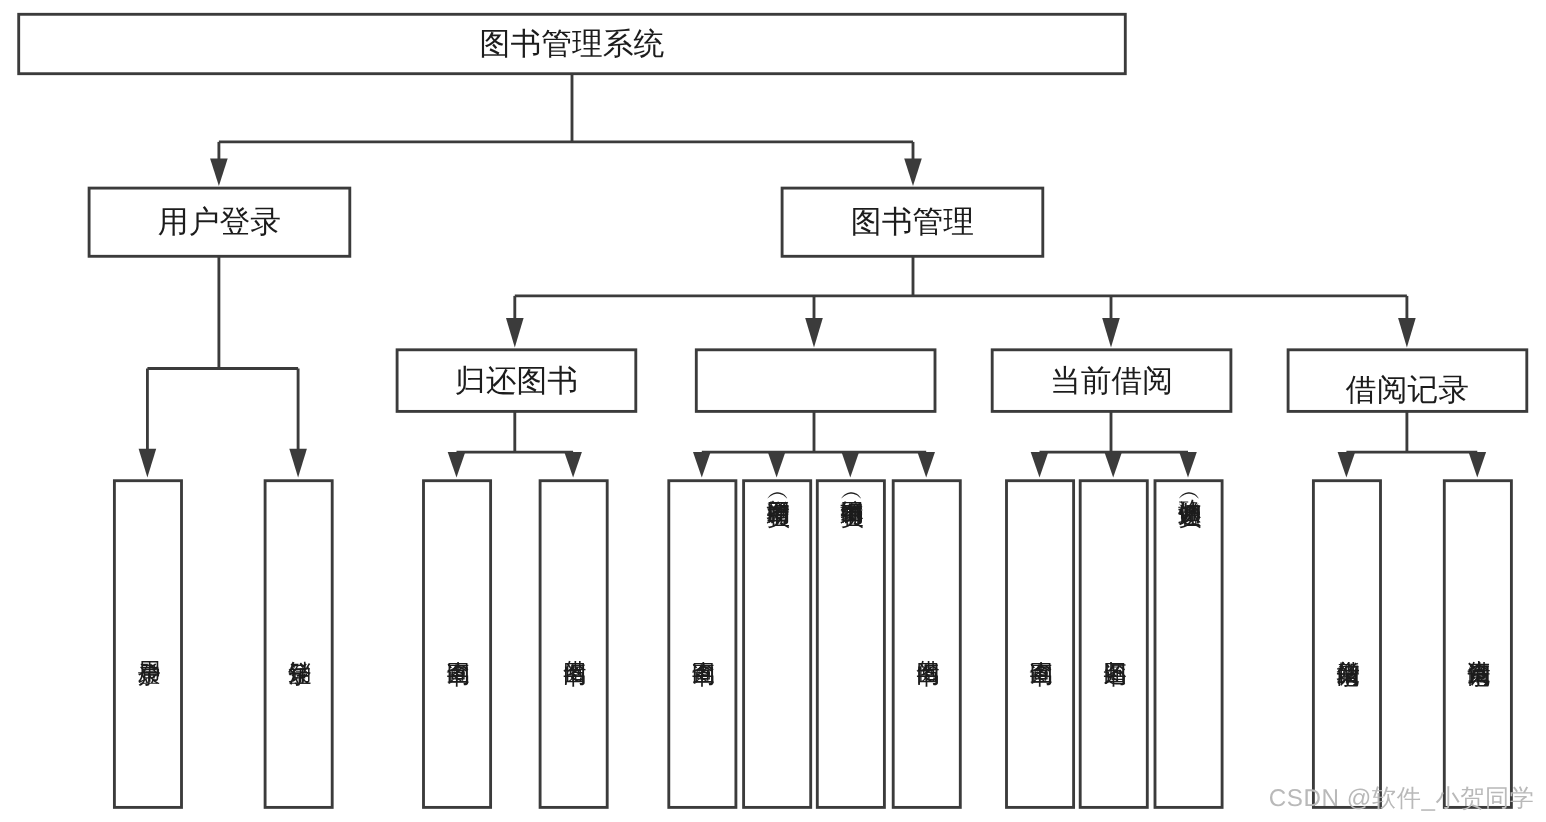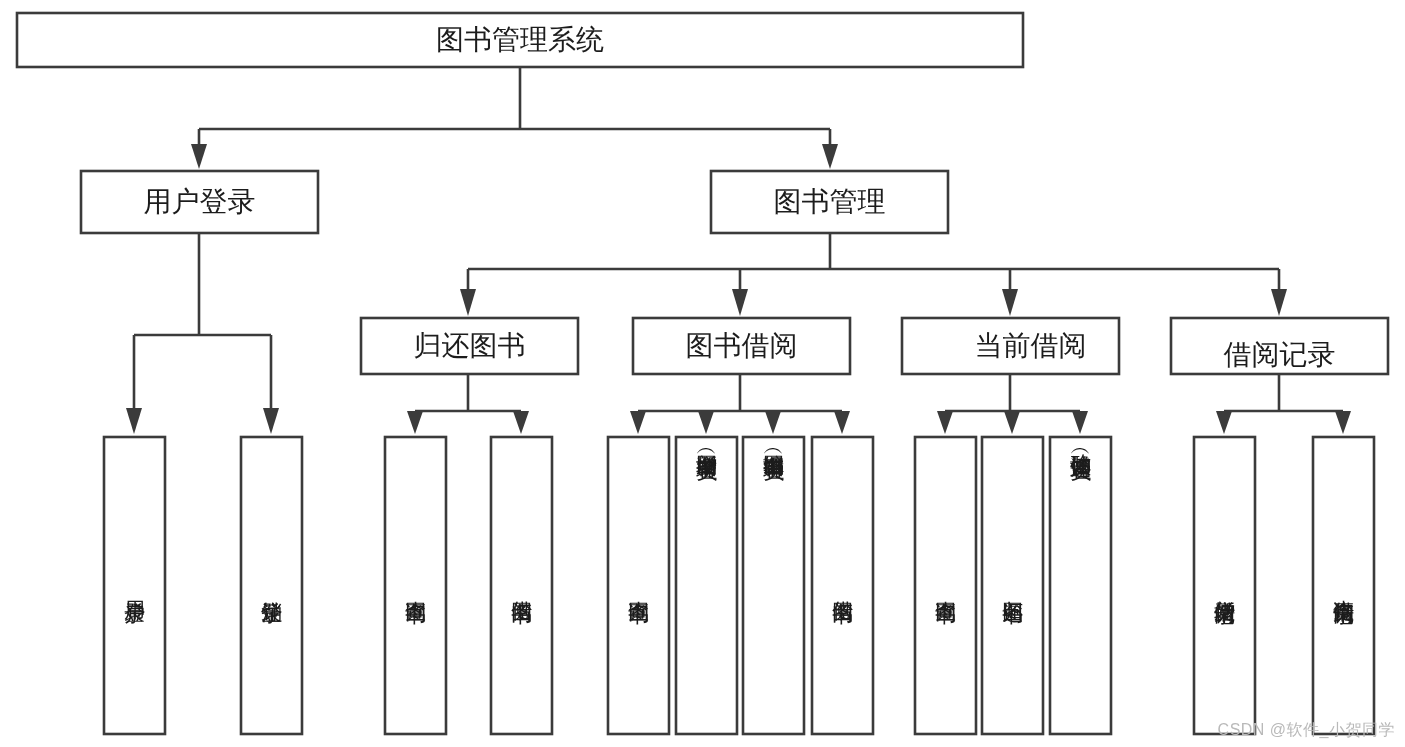--- a/index.html
+++ b/index.html
@@ -69,21 +69,21 @@
     font-family: Liberation Mono, monospace;
     font-size: 28px;
     color: #1c1c1c;
     white-space: nowrap;
   }
   .watermark {
     position: absolute;
     right: 10px;
     bottom: 6px;
     font-family: "Liberation Sans", "DejaVu Sans", sans-serif;
-    font-size: 16px;
+    font-size: 22px;
     color: #b9b9b9;
     white-space: nowrap;
     letter-spacing: 0.5px;
   }
 </style>
 </head>
 <body>
 
 <div id="diagram-root">
 
@@ -178,24 +178,21 @@
   <div class="hlabel-wrap" style="left:81px; top:171px; width:237px; height:62px;">
     <span class="hlabel-text">用户登录</span>
   </div>
   <div class="hlabel-wrap" style="left:711px; top:171px; width:237px; height:62px;align-items:center;">
     <span class="hlabel-text">图书管理</span>
   </div>
 
   <div class="hlabel-wrap" style="left:361px; top:318px; width:217px; height:56px;">
     <span class="hlabel-text">归还图书</span>
   </div>
-  <div class="hlabel-wrap" style="left:633px; top:318px; width:217px; height:56px;">
-    <span class="hlabel-text">图书借阅</span>
-  </div>
-  <div class="hlabel-wrap" style="left:902px; top:318px; width:217px; height:56px;margin-left:20px;">
+  <div class="hlabel-wrap" style="left:902px; top:318px; width:217px; height:56px;">
     <span class="hlabel-text">当前借阅</span>
   </div>
   <div class="hlabel-wrap" style="left:1171px; top:318px; width:217px; height:56px;align-items:flex-end;">
     <span class="hlabel-text">借阅记录</span>
   </div>
 
   <div class="vlabel-wrap" style="left:104px; top:437px; width:61px; height:297px;">
     <span class="vlabel-text">用户登录</span>
   </div>
   <div class="vlabel-wrap" style="left:241px; top:437px; width:61px; height:297px;">

